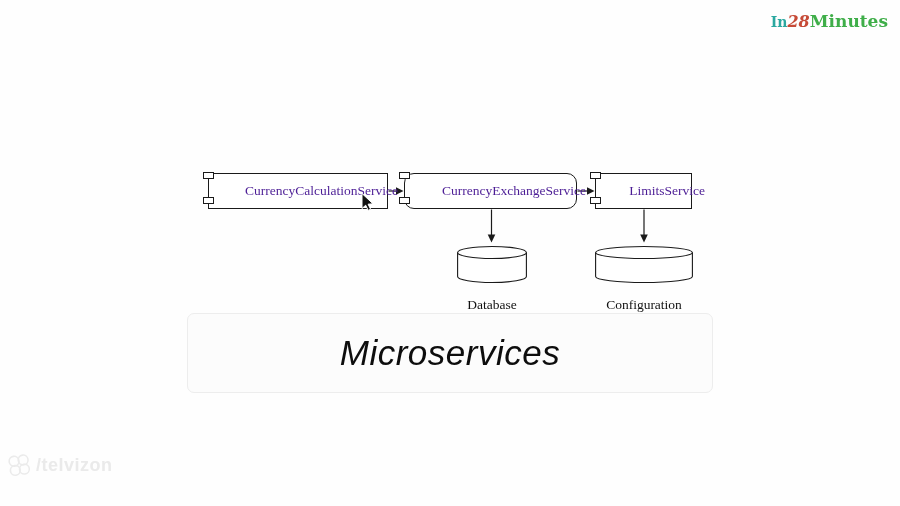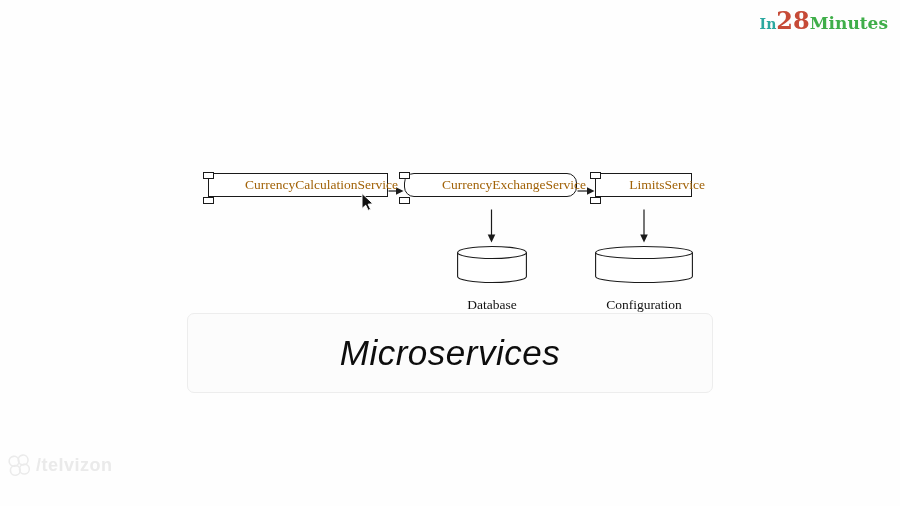--- a/index.html
+++ b/index.html
@@ -19,47 +19,47 @@
   .brand {
     position: absolute;
     top: 8px;
     right: 12px;
     font-family: "DejaVu Serif", serif;
     font-weight: bold;
     white-space: nowrap;
     line-height: 26px;
   }
   .brand .b-prefix { color: #2ba8a0; font-size: 14px; }
-  .brand .b-number { color: #c64a37; font-size: 24px; }
+  .brand .b-number { color: #c64a37; font-size: 16px; font-style: italic; }
   .brand .b-suffix { color: #3fae49; font-size: 17px; text-align: right; }
 
   
   .diagram-svg {
     position: absolute;
     left: 0;
     top: 0;
     width: 900px;
     height: 506px;
   }
   .diagram-svg line { stroke: #1a1a1a; stroke-width: 1.2; }
   .diagram-svg polygon { fill: #1a1a1a; }
   .diagram-svg .cyl { fill: #ffffff; stroke: #1a1a1a; stroke-width: 1.1; }
 
   .component {
     position: absolute;
-    height: 24px;
+    height: 36px;
     box-sizing: border-box;
     border: 1.2px solid #1a1a1a;
     background: #ffffff;
     display: flex;
     align-items: center;
     justify-content: center;
     font-family: "Liberation Serif", serif;
     font-size: 13.5px;
-    color: #a16207;
+    color: #4c1d95;
     white-space: nowrap;
     padding-left: 47px;
   }
   .component .tab {
     position: absolute;
     left: -6px;
     width: 11px;
     height: 7px;
     box-sizing: border-box;
     border: 1.2px solid #1a1a1a;

